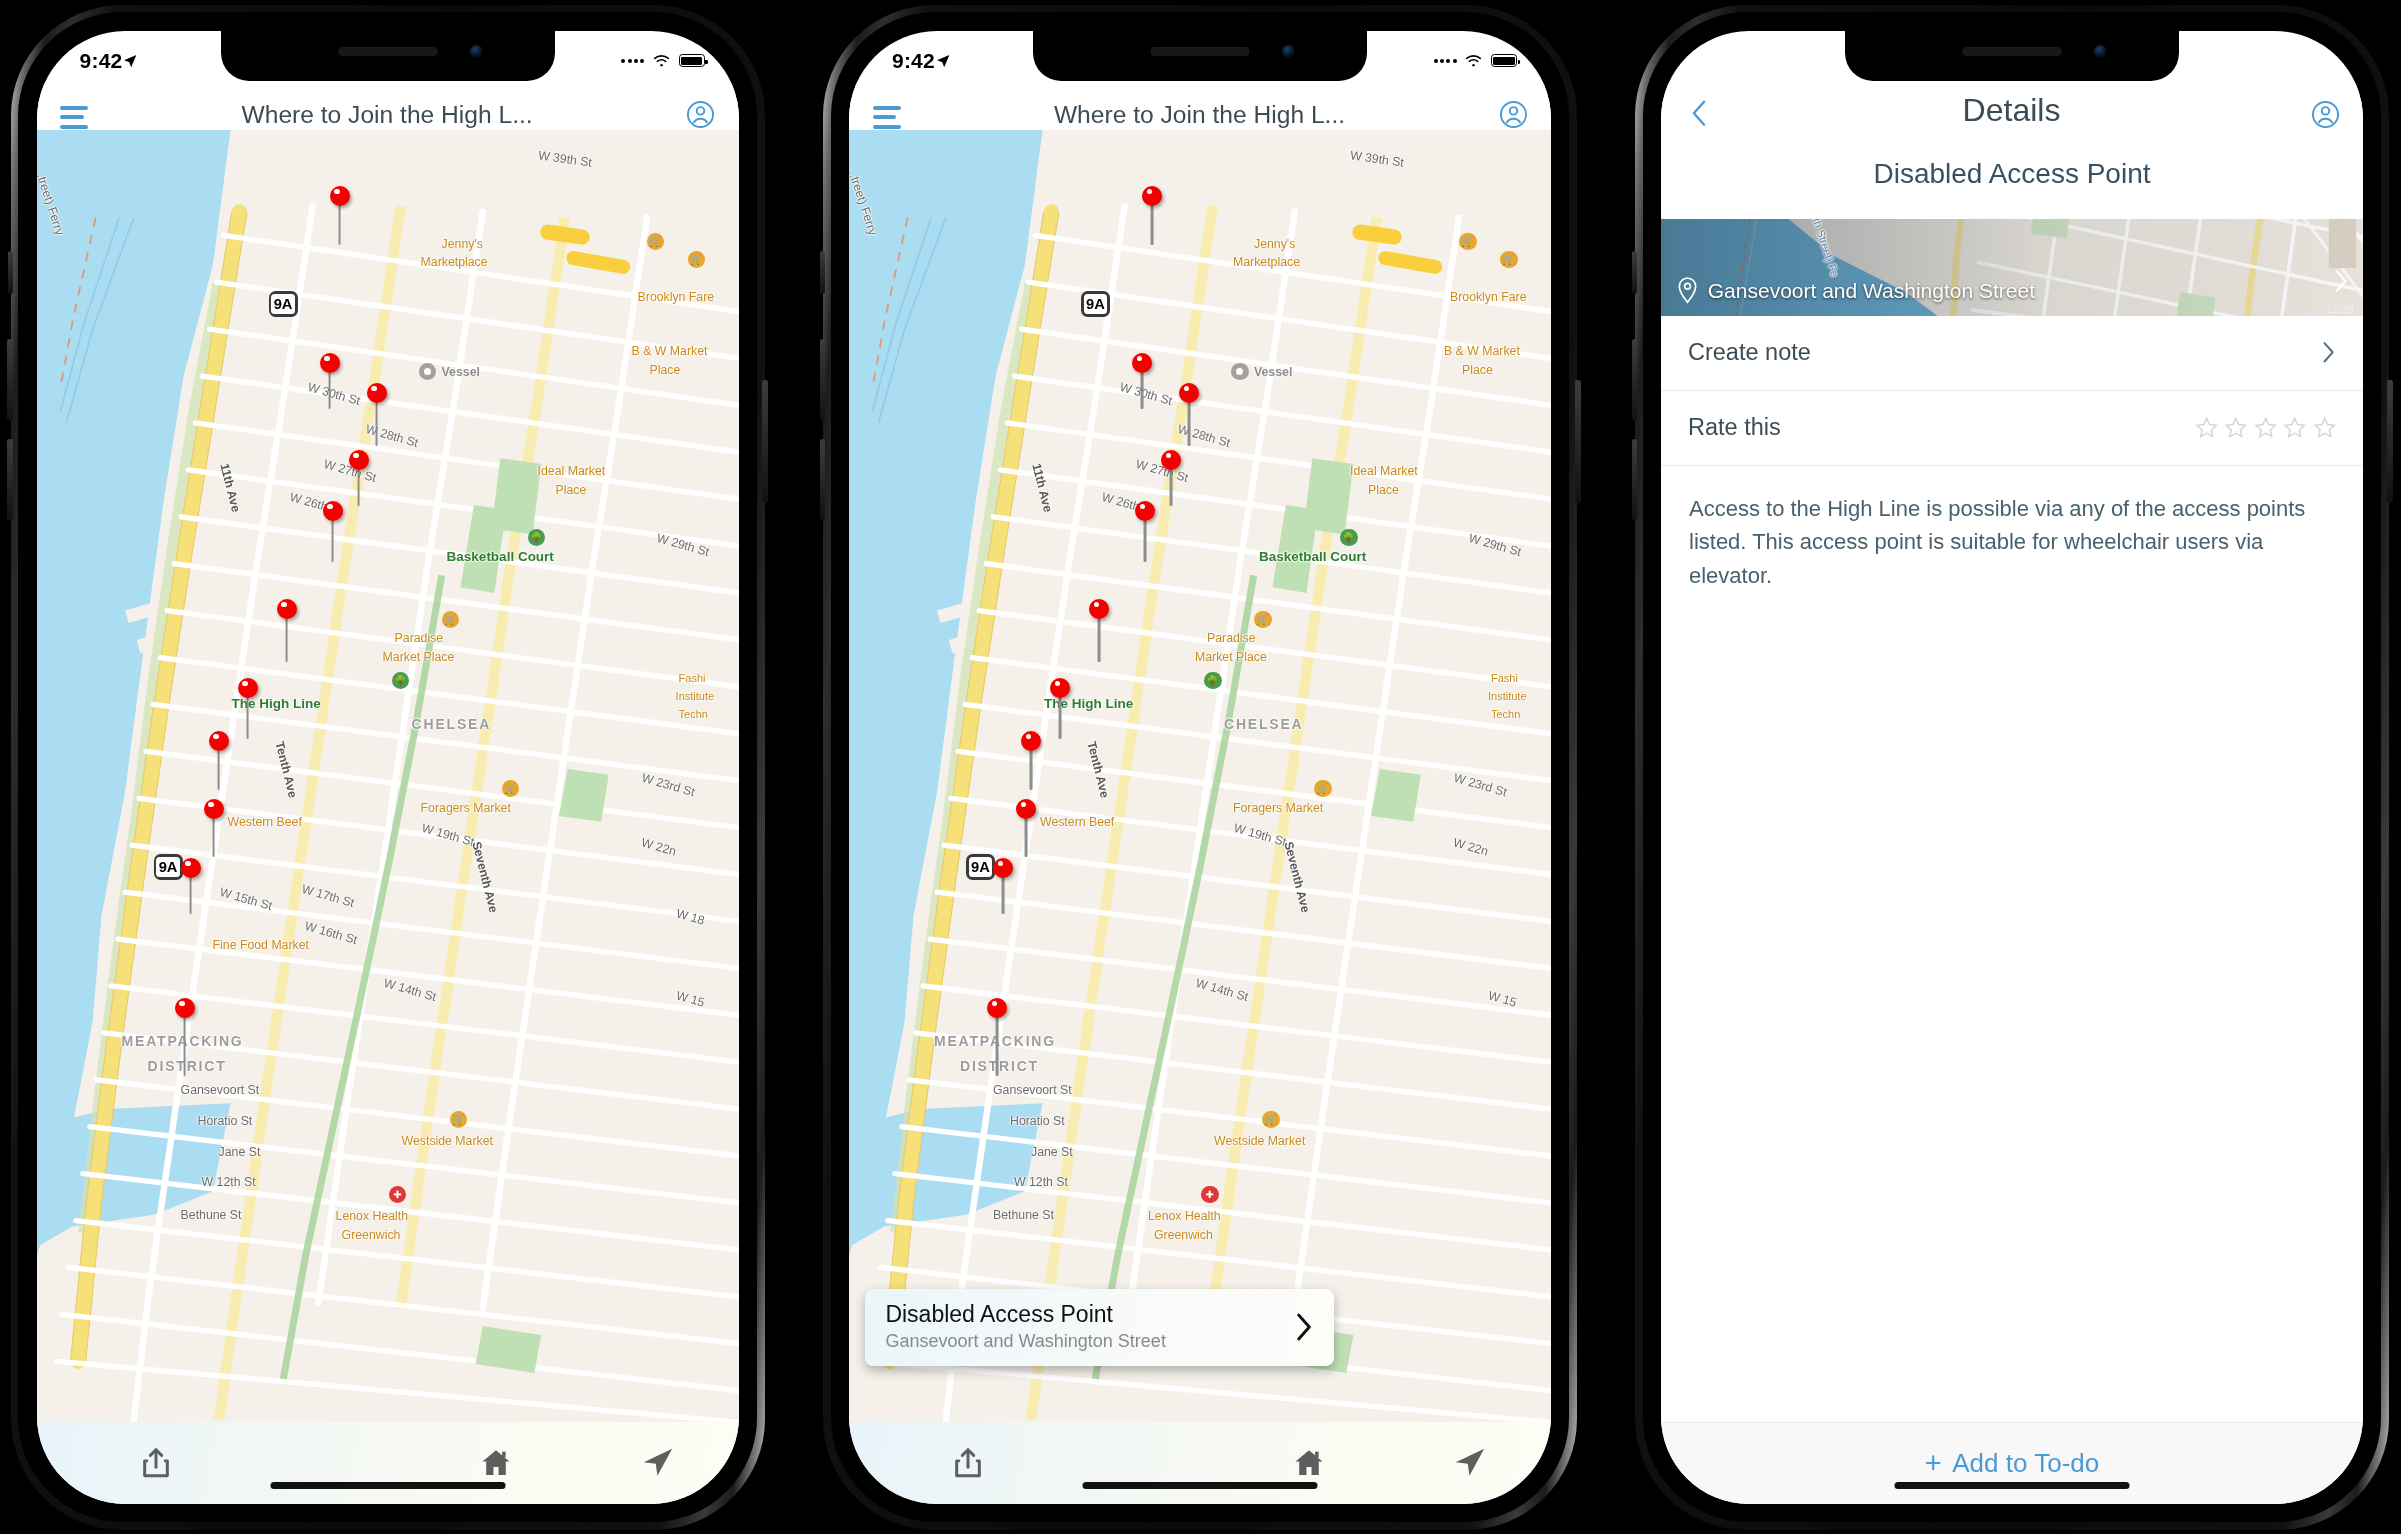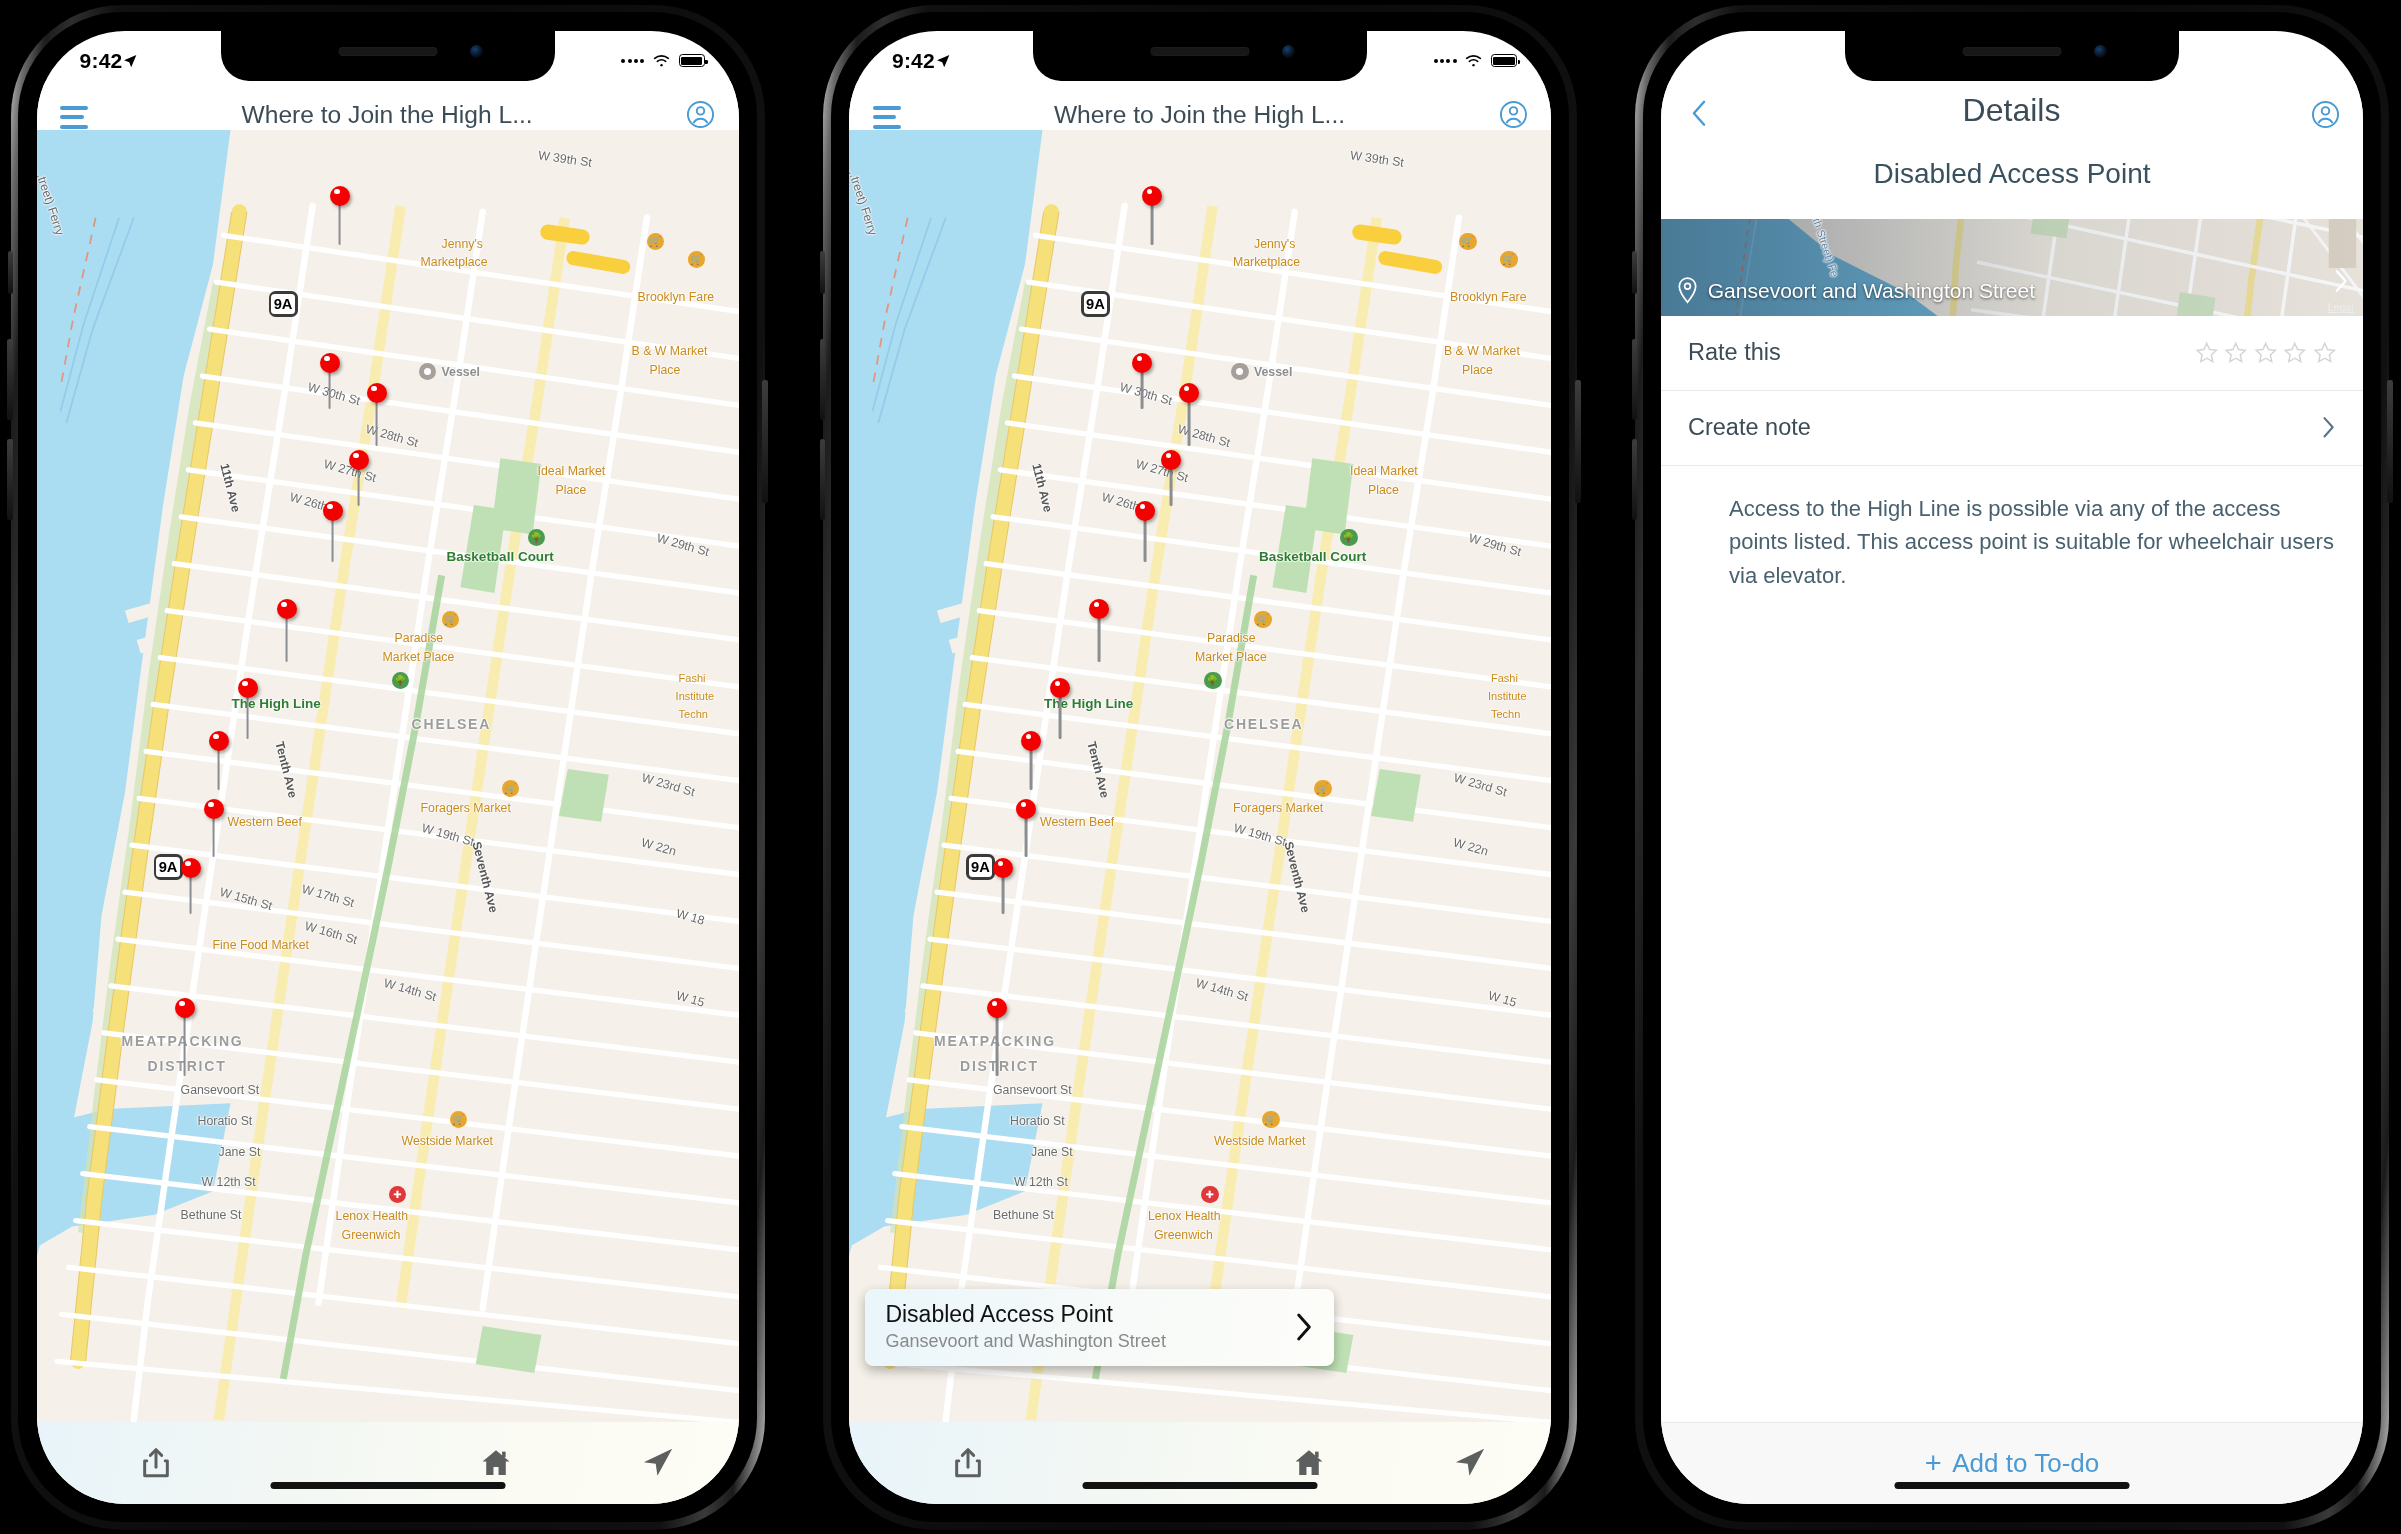--- a/index.html
+++ b/index.html
@@ -150,21 +150,21 @@
   .det-map .legal { position:absolute; right:9.4px; bottom:2.3px; color:#eee; font-size:10.6px;
                     text-decoration:underline; }
 
   .det-row { height:75px; display:flex; align-items:center; justify-content:space-between;
              padding:0 27px; border-bottom:1.2px solid #e7e9ea; background:#fff; }
   .det-row .lbl { font-size:23.5px; color:#3c4c57; }
   .stars { display:flex; gap:5.9px; }
   .star { width:23.5px; height:23.5px; }
   .row-chev { width:15.2px; height:24.6px; color:#5b7184; }
 
-  .det-desc { padding:26px 28px 0 28px; font-size:22px; line-height:1.52; color:#49616f;margin-left:40px; }
+  .det-desc { padding:26px 28px 0 28px; font-size:22px; line-height:1.52; color:#49616f; }
 
   .det-foot { position:absolute; bottom:0; left:0; right:0; height:82px; background:#f8f8f8;
               border-top:1.2px solid #e8e8e8; display:flex; align-items:center; justify-content:center;
               z-index:30; }
   .det-foot .addbtn { font-size:26px; color:#4a9ad4; display:flex; align-items:center; gap:10.6px; }
   .plus { font-size:29px; line-height:1; }
 </style>
 </head>
 <body>
 
@@ -777,47 +777,47 @@
             </svg>
             <span>Gansevoort and Washington Street</span>
           </div>
           <svg class="chev-w" viewBox="0 0 12 24" fill="none" stroke="#fff" stroke-width="2.2" stroke-linecap="round" stroke-linejoin="round">
               <path d="M2 3l8 9-8 9"></path>
             </svg>
           <div class="legal">Legal</div>
         </div>
 
         <div class="det-row">
+          <div class="lbl">Create note</div>
+          <svg class="row-chev" viewBox="0 0 12 24" fill="none" stroke="#5b7184" stroke-width="2" stroke-linecap="round" stroke-linejoin="round">
+              <path d="M2 3l8 9-8 9"></path>
+            </svg>
+        </div>
+
+        <div class="det-row">
           <div class="lbl">Rate this</div>
           <div class="stars">
             <svg class="star" viewBox="0 0 24 24" fill="none" stroke="#d2d4d6" stroke-width="1.5">
                 <path d="M12 2.4l2.9 6.3 6.9.8-5.1 4.7 1.4 6.8L12 17.6 5.9 21l1.4-6.8-5.1-4.7 6.9-.8z"></path>
               </svg>
             <svg class="star" viewBox="0 0 24 24" fill="none" stroke="#d2d4d6" stroke-width="1.5">
                 <path d="M12 2.4l2.9 6.3 6.9.8-5.1 4.7 1.4 6.8L12 17.6 5.9 21l1.4-6.8-5.1-4.7 6.9-.8z"></path>
               </svg>
             <svg class="star" viewBox="0 0 24 24" fill="none" stroke="#d2d4d6" stroke-width="1.5">
                 <path d="M12 2.4l2.9 6.3 6.9.8-5.1 4.7 1.4 6.8L12 17.6 5.9 21l1.4-6.8-5.1-4.7 6.9-.8z"></path>
               </svg>
             <svg class="star" viewBox="0 0 24 24" fill="none" stroke="#d2d4d6" stroke-width="1.5">
                 <path d="M12 2.4l2.9 6.3 6.9.8-5.1 4.7 1.4 6.8L12 17.6 5.9 21l1.4-6.8-5.1-4.7 6.9-.8z"></path>
               </svg>
             <svg class="star" viewBox="0 0 24 24" fill="none" stroke="#d2d4d6" stroke-width="1.5">
                 <path d="M12 2.4l2.9 6.3 6.9.8-5.1 4.7 1.4 6.8L12 17.6 5.9 21l1.4-6.8-5.1-4.7 6.9-.8z"></path>
               </svg>
           </div>
         </div>
 
-        <div class="det-row">
-          <div class="lbl">Create note</div>
-          <svg class="row-chev" viewBox="0 0 12 24" fill="none" stroke="#5b7184" stroke-width="2" stroke-linecap="round" stroke-linejoin="round">
-              <path d="M2 3l8 9-8 9"></path>
-            </svg>
-        </div>
-
         <div class="det-desc">Access to the High Line is possible via any of the access points listed. This access point is suitable for wheelchair users via elevator.</div>
       </div>
 
       <div class="det-foot">
         <div class="addbtn">
           <span class="plus">+</span>
           <span>Add to To-do</span>
         </div>
       </div>
 

